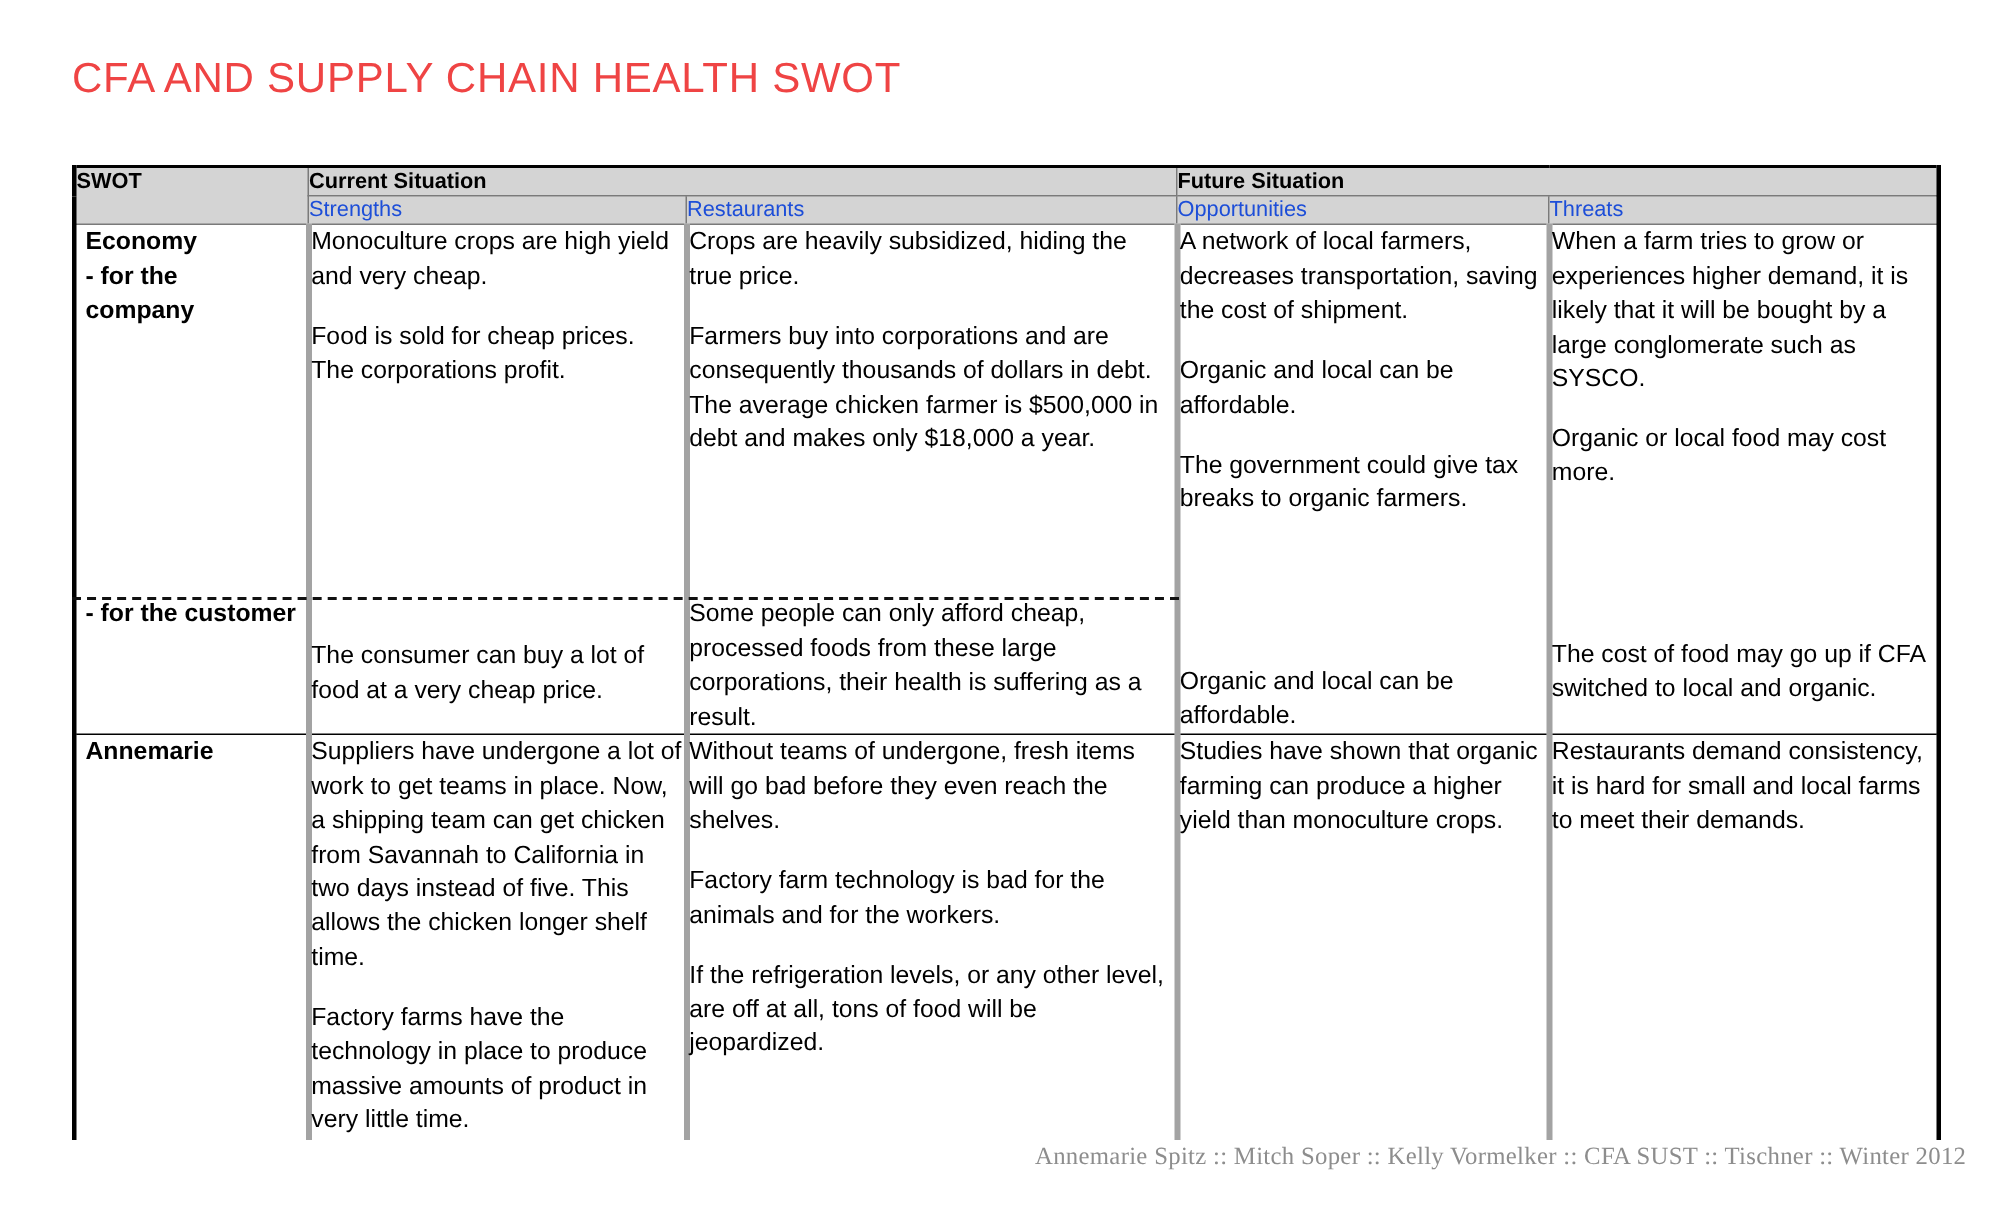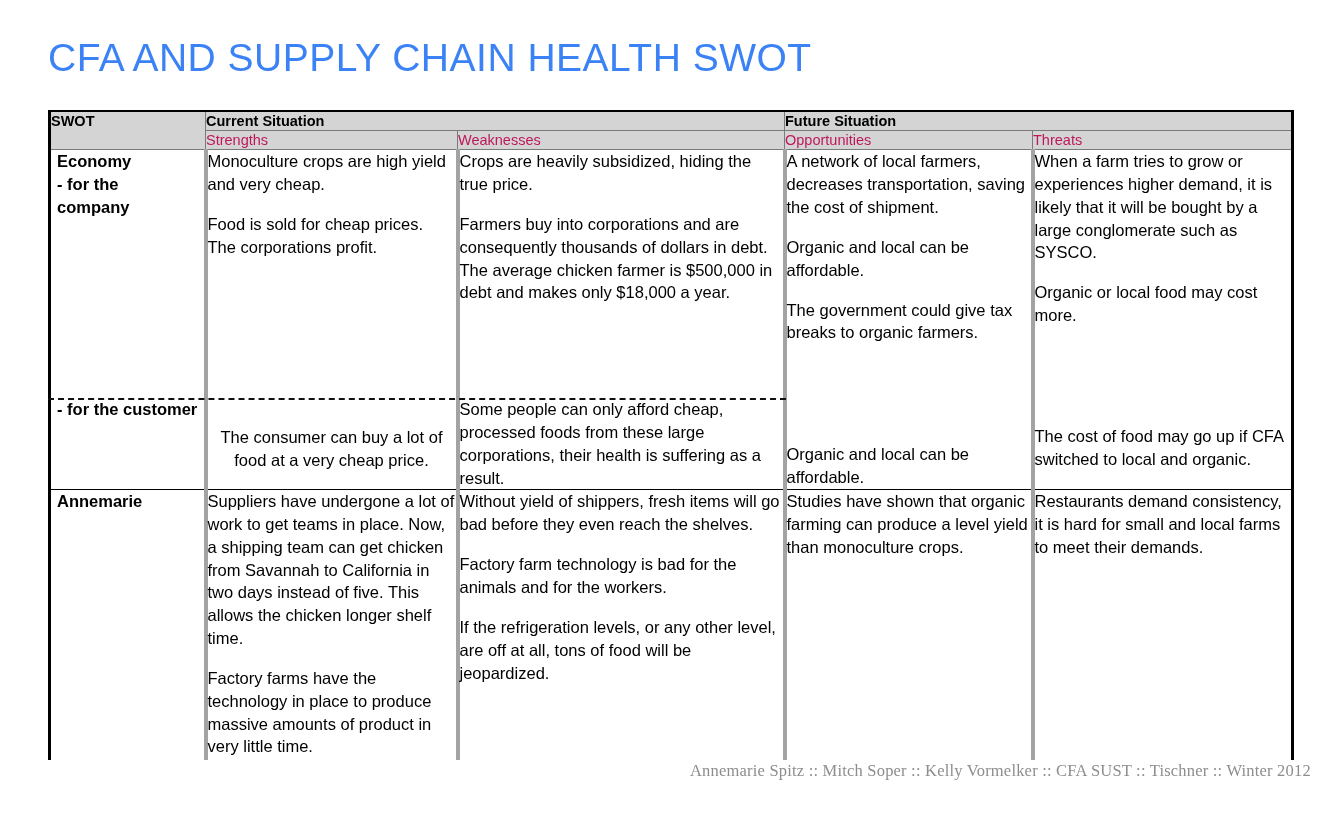--- a/index.html
+++ b/index.html
@@ -14,24 +14,24 @@
     overflow: hidden;
     position: relative;
   }
 
   
   .slide-title {
     position: absolute;
     left: 48px;
     top: 38px;
     font-family: "Liberation Sans", sans-serif;
-    font-size: 39px;
+    font-size: 28px;
     font-weight: 300;
     letter-spacing: 0.5px;
-    color: #3b82f6;
+    color: #ef4444;
     white-space: nowrap;
     line-height: 1;
   }
 
   
   .swot-table-wrap {
     position: absolute;
     left: 48px;
     top: 110px;
     width: 1075px;
@@ -71,21 +71,21 @@
   .hdr-cell.swot-corner {
     border-left: none;
     vertical-align: top;
   }
   .hdr-sub {
     background: #d4d4d4;
     border: 1px solid #7a7a7a;
     font-family: "Liberation Sans", sans-serif;
     font-size: 14.5px;
     font-weight: normal;
-    color: #be185d;
+    color: #1d4ed8;
     padding: 1px 0 2px 5px;
     line-height: 1.25;
     text-align: left;
   }
 
   
   .body-cell {
     border-left: 4px solid #a3a3a3;
     border-right: 1px solid #8a8a8a;
     font-family: "Liberation Sans", sans-serif;
@@ -167,21 +167,21 @@
         <col class="c-thr">
     </colgroup>
     <thead>
       <tr>
         <th class="hdr-cell swot-corner" rowspan="2">SWOT</th>
         <th class="hdr-cell" colspan="2">Current Situation</th>
         <th class="hdr-cell" colspan="2">Future Situation</th>
       </tr>
       <tr>
         <th class="hdr-sub">Strengths</th>
-        <th class="hdr-sub">Weaknesses</th>
+        <th class="hdr-sub">Restaurants</th>
         <th class="hdr-sub">Opportunities</th>
         <th class="hdr-sub">Threats</th>
       </tr>
     </thead>
     <tbody>
 
       <tr>
         <td class="body-cell first-col" style="height:248px;">
           <div class="rowlabel">
               <div>Economy</div>
@@ -207,21 +207,21 @@
             <p>Organic or local food may cost more.</p>
           </td>
       </tr>
 
       <tr>
         <td class="body-cell first-col no-top" style="height:80px;margin-left:24px;">
           <div class="rowlabel">
               <div>- for the customer</div>
             </div>
         </td>
-        <td class="body-cell no-top" style="padding-top:28px;text-align:center;">
+        <td class="body-cell no-top" style="padding-top:28px;">
             <p>The consumer can buy a lot of food at a very cheap price.</p>
           </td>
         <td class="body-cell no-top" style="padding-top:0;margin-left:12px;">
             <p>Some people can only afford cheap, processed foods from these large corporations, their health is suffering as a result.</p>
           </td>
         <td class="body-cell no-top" style="padding-top:45px;">
             <p>Organic and local can be affordable.</p>
           </td>
         <td class="body-cell last-col no-top" style="padding-top:27px;">
             <p>The cost of food may go up if CFA switched to local and organic.</p>
@@ -232,26 +232,26 @@
         <td class="body-cell first-col" style="height:270px;">
           <div class="rowlabel">
               <div>Annemarie</div>
             </div>
         </td>
         <td class="body-cell">
             <p>Suppliers have undergone a lot of work to get teams in place. Now, a shipping team can get chicken from Savannah to California in two days instead of five. This allows the chicken longer shelf time.</p>
             <p>Factory farms have the technology in place to produce massive amounts of product in very little time.</p>
           </td>
         <td class="body-cell">
-            <p>Without yield of shippers, fresh items will go bad before they even reach the shelves.</p>
+            <p>Without teams of undergone, fresh items will go bad before they even reach the shelves.</p>
             <p>Factory farm technology is bad for the animals and for the workers.</p>
             <p>If the refrigeration levels, or any other level, are off at all, tons of food will be jeopardized.</p>
           </td>
         <td class="body-cell">
-            <p>Studies have shown that organic farming can produce a level yield than monoculture crops.</p>
+            <p>Studies have shown that organic farming can produce a higher yield than monoculture crops.</p>
           </td>
         <td class="body-cell last-col">
             <p>Restaurants demand consistency, it is hard for small and local farms to meet their demands.</p>
           </td>
       </tr>
 
     </tbody>
   </table>
 
   <div class="dash-layer">

